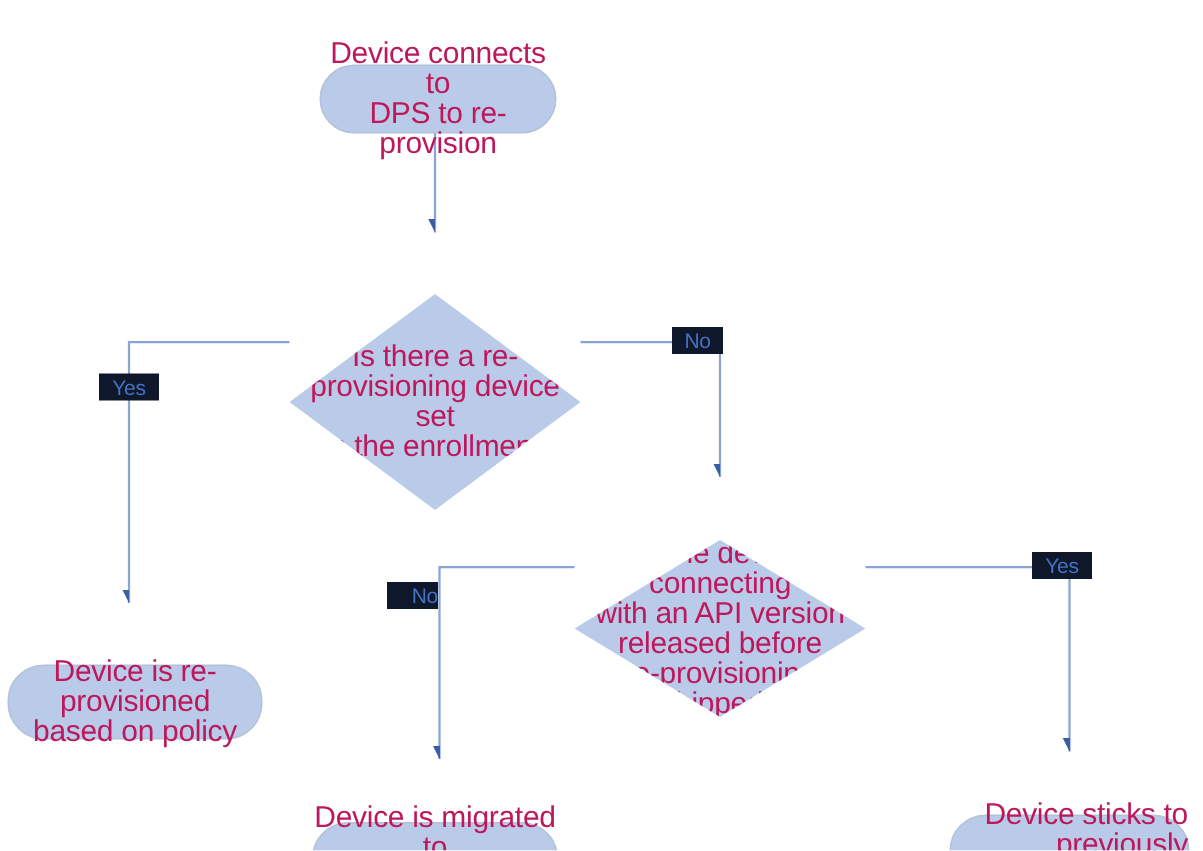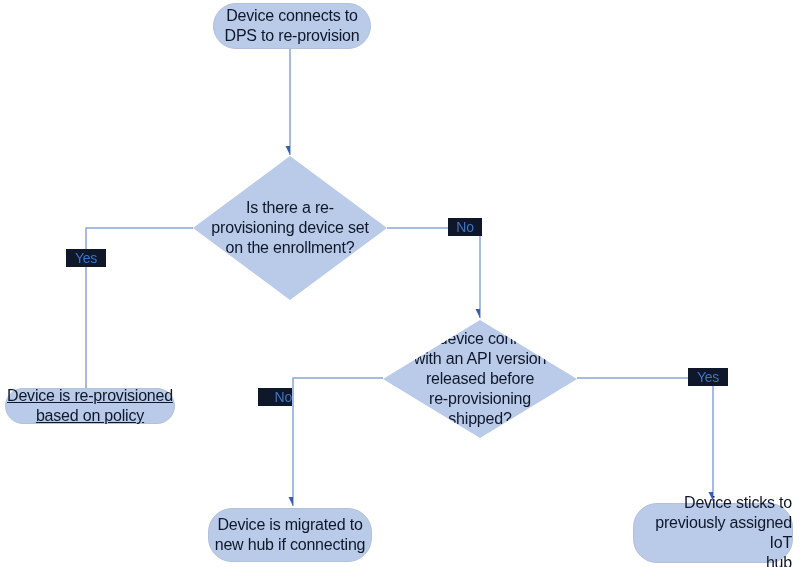--- a/index.html
+++ b/index.html
@@ -20,25 +20,26 @@
     left: 0; top: 0;
     width: 802px; height: 567px;
   }
   .node {
     position: absolute;
     box-sizing: border-box;
     display: flex;
     align-items: center;
     justify-content: center;
     text-align: center;
-    color: #0f172a;
-    font-size: 16px;
+    color: #be185d;
+    font-size: 20px;
     line-height: 20px;
     letter-spacing: -0.2px;
     white-space: pre-line;
+    margin-top: 40px;
   }
   .rounded {
     background: #b9cbe8;
     border: 1px solid #b3c1d9;
     border-radius: 24px;
   }
   .diamond {
     background: #b9cbe8;
     clip-path: polygon(50% 0%, 100% 50%, 50% 100%, 0% 50%);
   }
@@ -47,21 +48,21 @@
     color: #4472c4;
     font-size: 14px;
     line-height: 18px;
     letter-spacing: -0.2px;
     text-align: center;
     background: #0f172a;
   }
   
   #node-start     { left: 213px; top: 3px;   width: 158px; height: 46px; }
   #node-d1        { left: 193px; top: 156px; width: 194px; height: 144px; }
-  #node-policy    { left: 5px;   top: 388px; width: 170px; height: 36px; text-decoration: underline; }
+  #node-policy    { left: 5px;   top: 403px; width: 170px; height: 50px; }
   #node-d2        { left: 383px; top: 320px; width: 194px; height: 118px; }
   #node-migrate   { left: 208px; top: 508px; width: 164px; height: 54px; }
   #node-stick     { left: 633px; top: 503px; width: 160px; height: 60px; text-align: right; }
   
   #label-d1-yes { left: 66px;  top: 249px; width: 40px; }
   #label-d1-no  { left: 448px; top: 218px; width: 34px; }
   #label-d2-no  { left: 258px; top: 388px; width: 34px; text-align: right; }
   #label-d2-yes { left: 688px; top: 368px; width: 40px; }
   polyline {
     fill: none;

